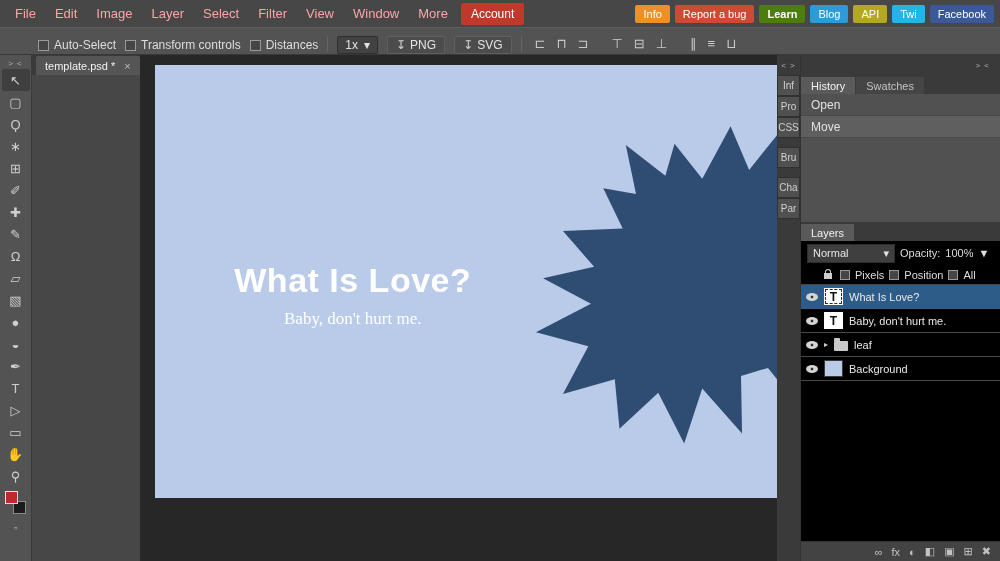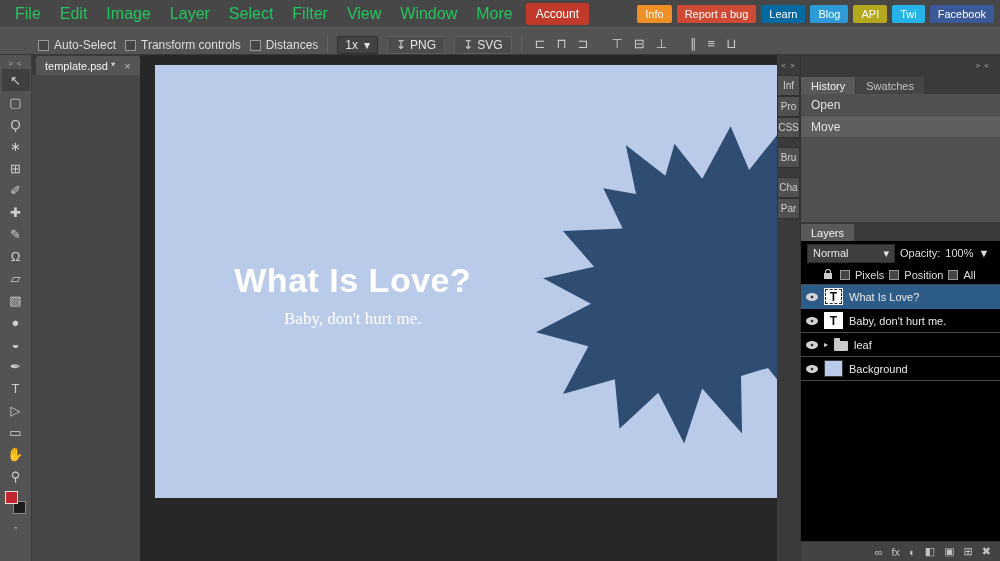--- a/index.html
+++ b/index.html
@@ -1,21 +1,21 @@
 <!DOCTYPE html>
 <html><head>
 <meta charset="utf-8">
 <style>
   *{margin:0;padding:0;box-sizing:border-box}
   html,body{width:1000px;height:561px;overflow:hidden}
   body{font-family:"Liberation Sans",sans-serif;font-size:12px;color:#ccc;background:#474747}
 
   
   .menubar{height:27px;background:#474747;display:flex;align-items:center;padding:0 6px;gap:1px}
-  .menu-item{padding:4px 9px;color:#22c55e;font-size:16px;white-space:nowrap}
+  .menu-item{padding:4px 9px;color:#fca5a5;font-size:13px;white-space:nowrap}
   .account{margin-left:3px;padding:4px 10px;color:#fff;border-radius:2px;font-size:12px}
   .promos{margin-left:auto;display:flex;gap:5px;align-items:center;overflow:hidden}
   .promo{padding:3px 8px;border-radius:2px;color:#fff;font-size:11px;white-space:nowrap}
 
   
   .optionsbar{height:28px;background:#535353;border-top:1px solid #5d5d5d;border-bottom:1px solid #383838;display:flex;gap:9px;padding:8px 10px 0 38px}
   .check{display:flex;align-items:center;gap:5px;color:#ddd;white-space:nowrap}
   .checkbox{width:11px;height:11px;border:1px solid #999;background:#464646;display:inline-block}
   .vsep{width:1px;height:16px;background:#656565}
   .dropdown{display:flex;align-items:center;gap:6px;background:#424242;border:1px solid #2f2f2f;padding:2px 7px;border-radius:2px;color:#e3e3e3}
@@ -93,21 +93,21 @@
   <span class="menu-item">Layer</span>
   <span class="menu-item">Select</span>
   <span class="menu-item">Filter</span>
   <span class="menu-item">View</span>
   <span class="menu-item">Window</span>
   <span class="menu-item">More</span>
   <span class="account" style="background: rgb(192, 57, 43);">Account</span>
   <div class="promos">
     <span class="promo" style="background: rgb(239, 143, 37);">Info</span>
     <span class="promo" style="background: rgb(207, 74, 53);">Report a bug</span>
-    <span class="promo" style="background: #0369a1;">Learn</span>
+    <span class="promo" style="background: #4d7c0f; font-weight: bold;">Learn</span>
     <span class="promo" style="background: rgb(45, 155, 216);">Blog</span>
     <span class="promo" style="background: rgb(179, 168, 30);">API</span>
     <span class="promo" style="background: rgb(37, 179, 232);">Twi</span>
     <span class="promo" style="background: rgb(59, 89, 152);">Facebook</span>
   </div>
 </div>
 
 <div class="optionsbar">
   <span class="check">
     <span class="checkbox"></span>

